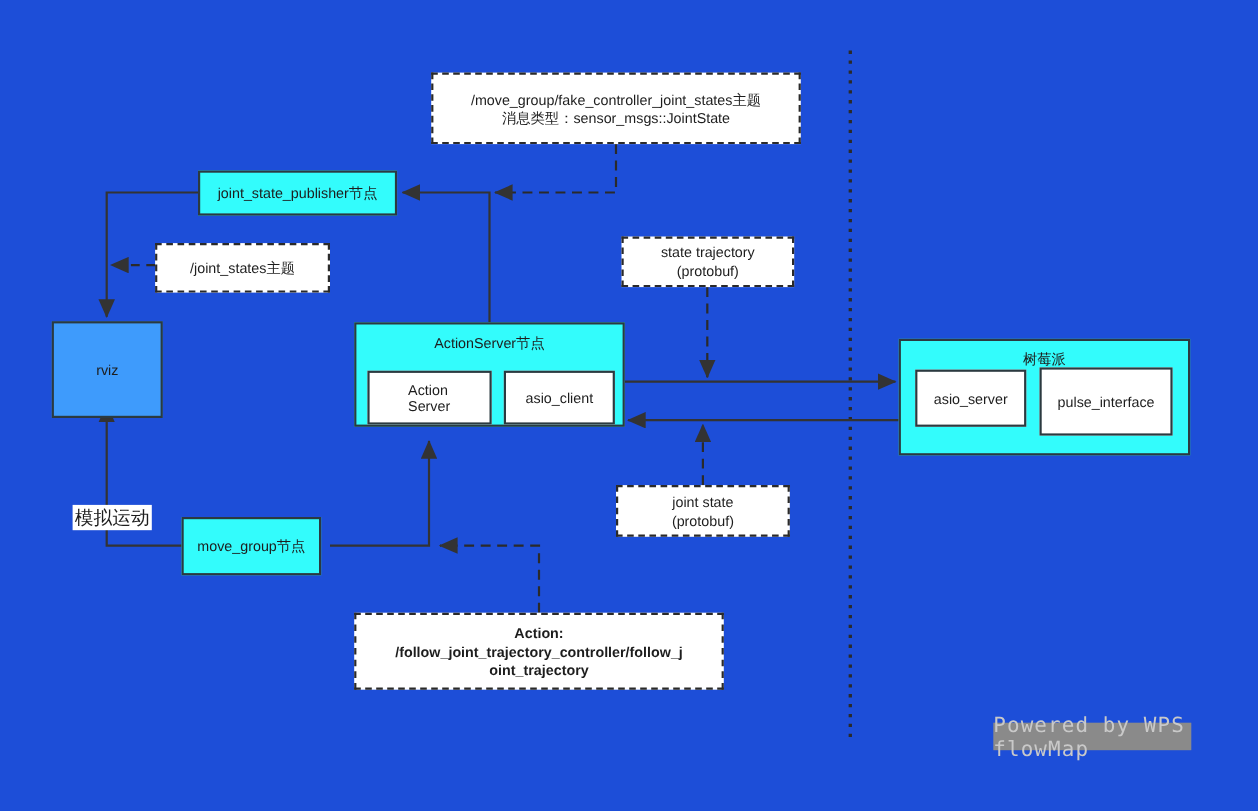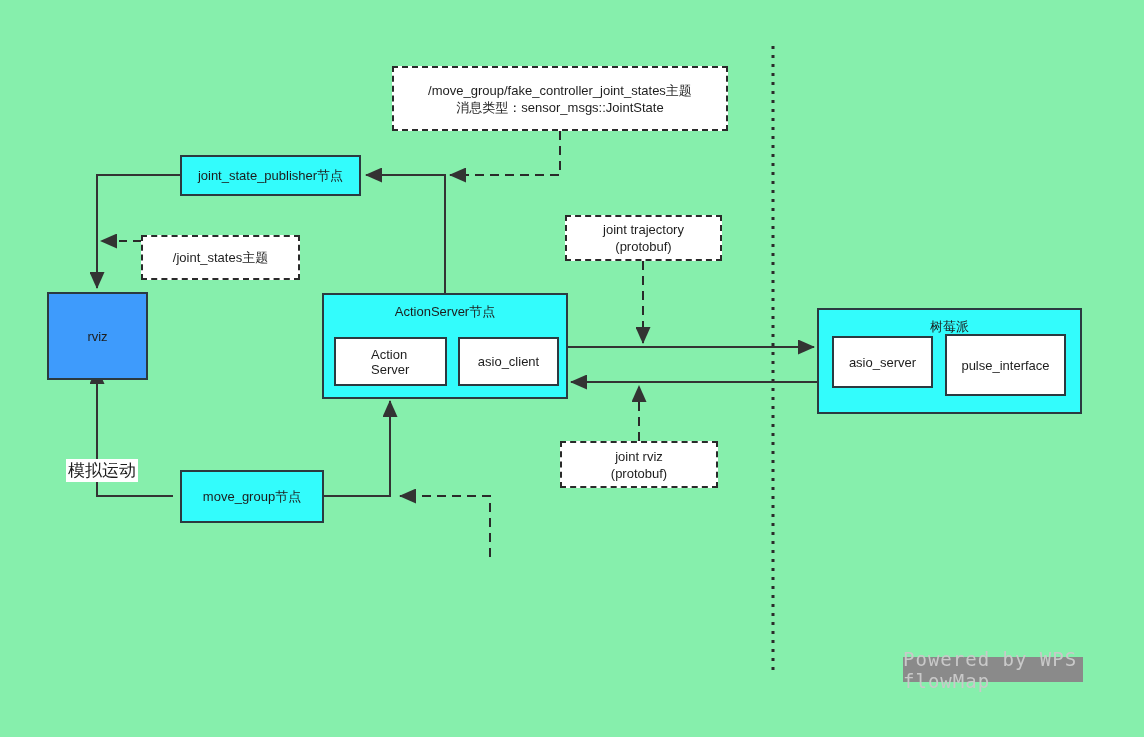--- a/index.html
+++ b/index.html
@@ -1,21 +1,21 @@
 <!DOCTYPE html>
 <html style="--cyan: #33FCFC; --blue: #3E9BFC; --line: #333333; --border: #2B3A40; --badge_bg: #8A8A8A; --badge_text: #C9C9C9;"><head>
 <meta charset="utf-8">
 <style>
   :root{
     --cyan:#33FCFC; --blue:#3E9BFC; --line:#333333; --border:#2B3A40;
     --badge_bg:#8A8A8A; --badge_text:#C9C9C9;
   }
   *{margin:0;padding:0;box-sizing:border-box;}
   body{background:#fff;font-family:"Liberation Sans","DejaVu Sans",sans-serif;}
-  .canvas{position:relative;width:1144px;height:737px;background:#86efac;overflow:hidden;}
+  .canvas{position:relative;width:1144px;height:737px;background:#1d4ed8;overflow:hidden;}
   .wires{position:absolute;left:0;top:0;width:1144px;height:737px;pointer-events:none;}
   .node{position:absolute;display:flex;align-items:center;justify-content:center;
         text-align:center;color:#1d1d1d;font-size:13px;}
   .cyan{background:var(--cyan);border:2px solid var(--border);}
   .blue{background:var(--blue);border:2px solid var(--border);}
   .dashedbox{background:#ffffff;border:2px dashed #2a2a2a;flex-direction:column;line-height:17px;}
   .container-node{position:absolute;background:var(--cyan);border:2px solid var(--border);}
   .container-title{position:absolute;top:8px;left:0;width:100%;text-align:center;
         font-size:13px;color:#1d1d1d;}
   .inner{position:absolute;background:#ffffff;border:2px solid var(--border);
@@ -57,60 +57,65 @@
 
   <div class="node dashedbox" style="left:392px;top:66px;width:336px;height:65px;">
     <span>/move_group/fake_controller_joint_states主题</span>
     <span>消息类型：sensor_msgs::JointState</span>
   </div>
 
   <div class="node cyan" style="left:180px;top:155px;width:181px;height:41px;">
     <span>joint_state_publisher节点</span>
   </div>
 
-  <div class="node dashedbox" style="left:141px;top:235px;width:159px;height:45px;">
+  <div class="node dashedbox" style="left:141px;top:221px;width:159px;height:45px;">
     <span>/joint_states主题</span>
   </div>
 
   <div class="node blue" style="left:47px;top:292px;width:101px;height:88px;">
     <span>rviz</span>
   </div>
 
-  <div class="container-node" style="left:322px;top:293px;width:246px;height:106px;">
+  <div class="container-node" style="left:322px;top:293px;width:246px;height:95px;">
     <div class="container-title">ActionServer节点</div>
     <div class="inner" style="left:10px;top:42px;width:113px;height:49px;padding-left:35px;">
       <span>Action Server</span>
     </div>
     <div class="inner" style="left:134px;top:42px;width:101px;height:49px;">
       <span>asio_client</span>
     </div>
   </div>
 
   <div class="node dashedbox" style="left:565px;top:215px;width:157px;height:46px;">
-    <span>joint trajectory</span>
+    <span>state trajectory</span>
     <span>(protobuf)</span>
   </div>
 
   <div class="node dashedbox" style="left:560px;top:441px;width:158px;height:47px;">
-    <span>joint rviz</span>
+    <span>joint state</span>
     <span>(protobuf)</span>
   </div>
 
   <div class="container-node" style="left:817px;top:308px;width:265px;height:106px;">
     <div class="container-title">树莓派</div>
     <div class="inner" style="left:13px;top:26px;width:101px;height:52px;">
       <span>asio_server</span>
     </div>
     <div class="inner" style="left:126px;top:24px;width:121px;height:62px;">
       <span>pulse_interface</span>
     </div>
   </div>
 
-  <div class="node cyan" style="left:180px;top:470px;width:144px;height:53px;">
+  <div class="node cyan" style="left:165px;top:470px;width:127px;height:53px;">
     <span>move_group节点</span>
   </div>
 
+  <div class="node dashedbox bold3" style="left:322px;top:557px;width:336px;height:70px;">
+    <span>Action:</span>
+    <span>/follow_joint_trajectory_controller/follow_j</span>
+    <span>oint_trajectory</span>
+  </div>
 
   <div class="floating-label" style="left:66px;top:459px;">模拟运动</div>
 
   <div class="watermark">Powered by WPS flowMap</div>
 
 </div>
 
 </body></html>

